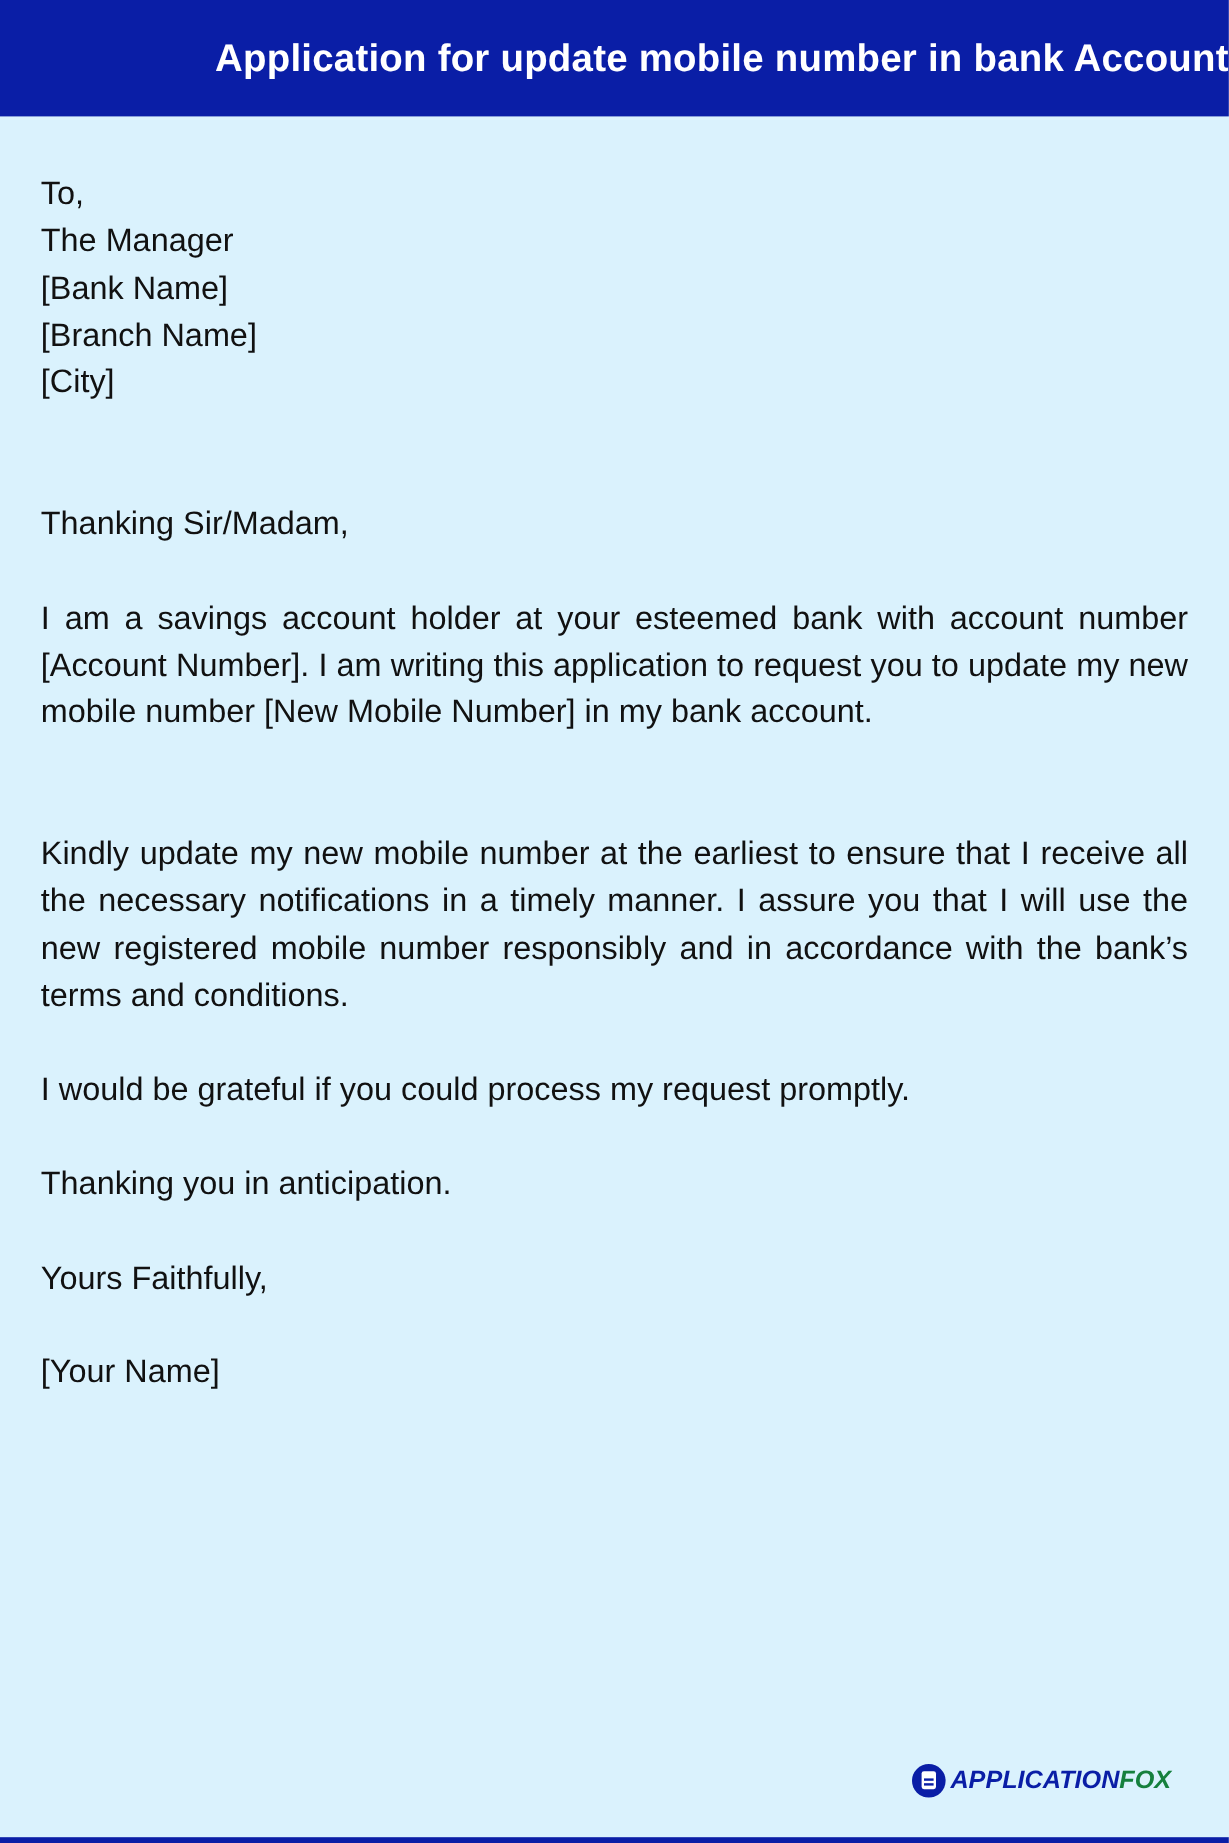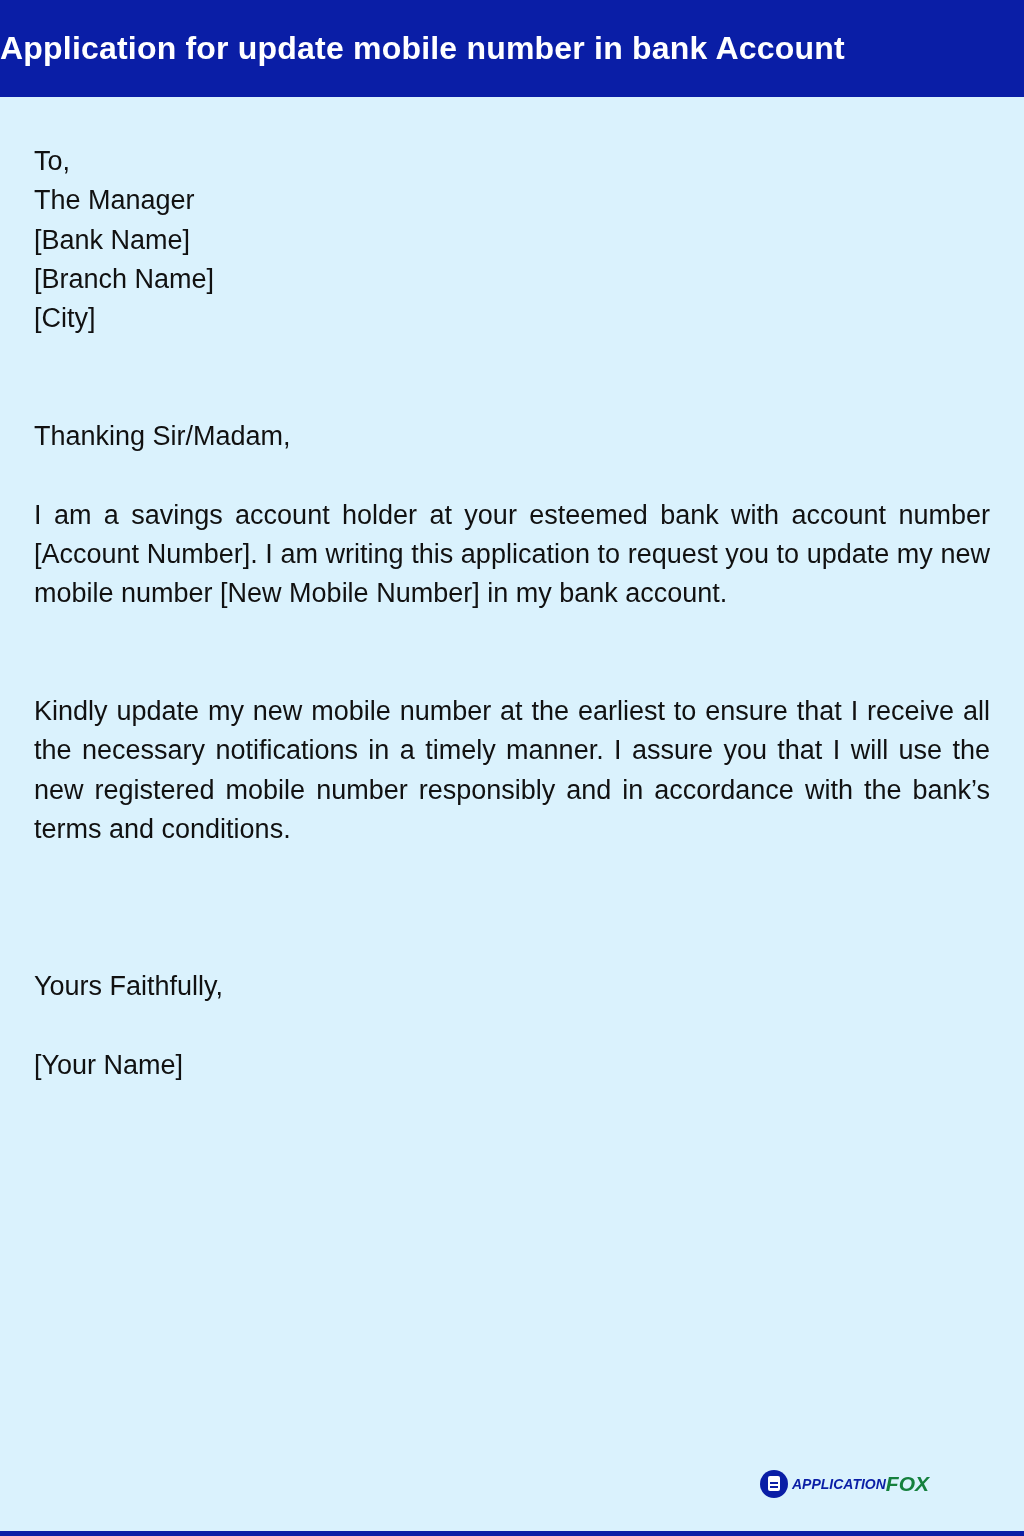--- a/index.html
+++ b/index.html
@@ -1,27 +1,27 @@
 <!DOCTYPE html>
 <html><head>
 <meta charset="utf-8">
 <style>
   html,body{margin:0;padding:0;}
   body{width:1024px;height:1536px;background:#daf2fd;position:relative;overflow:hidden;font-family:"Liberation Sans",sans-serif;color:#111;}
-  .header{position:absolute;left:0;top:0;width:1024px;height:97px;background:#0a1ea6;display:flex;align-items:center;justify-content:flex-start;}
+  .header{position:absolute;left:0;top:0;width:1024px;height:97px;background:#0a1ea6;display:flex;align-items:center;justify-content:flex-end;}
   .header h1{margin:0;color:#fff;font-family:"Liberation Sans",sans-serif;font-weight:bold;font-size:32px;letter-spacing:0.2px;}
   .body{position:absolute;left:34px;top:142px;width:956px;font-size:27px;line-height:39.3px;}
   .line{display:block;white-space:nowrap;}
   .para{text-align:justify;margin:0;}
   .gap{height:39.3px;}
   .logo{position:absolute;left:760px;top:1470px;display:flex;align-items:center;}
   .logo-icon{width:28px;height:28px;border-radius:50%;background:#0a1ea6;position:relative;margin-right:4px;}
   .logo-icon:before{content:"";position:absolute;left:8px;top:6px;width:12px;height:15px;background:#fff;border-radius:2px;}
   .logo-icon:after{content:"";position:absolute;left:10px;top:12px;width:8px;height:2px;background:#0a1ea6;box-shadow:0 4px 0 #0a1ea6;}
-  .logo-a{font-weight:bold;font-style:italic;font-size:14px;color:#0a1ea6;}
+  .logo-a{font-weight:bold;font-style:italic;font-size:21px;color:#0a1ea6;}
   .logo-b{font-weight:bold;font-style:italic;font-size:21px;color:#15803d;}
   .footer-bar{position:absolute;left:0;bottom:0;width:1024px;height:5px;background:#0a1ea6;}
 </style>
 </head>
 <body>
 
 <div class="header">
   <h1>Application for update mobile number in bank Account</h1>
 </div>
 
@@ -35,21 +35,23 @@
   </div>
   <div class="gap"></div>
   <div class="gap"></div>
   <p class="para">Thanking Sir/Madam,</p>
   <div class="gap"></div>
   <p class="para">I am a savings account holder at your esteemed bank with account number [Account Number]. I am writing this application to request you to update my new mobile number [New Mobile Number] in my bank account.</p>
   <div class="gap"></div>
   <div class="gap"></div>
   <p class="para">Kindly update my new mobile number at the earliest to ensure that I receive all the necessary notifications in a timely manner. I assure you that I will use the new registered mobile number responsibly and in accordance with the bank’s terms and conditions.</p>
   <div class="gap"></div>
+  <p class="para">I would be grateful if you could process my request promptly.</p>
   <div class="gap"></div>
+  <p class="para">Thanking you in anticipation.</p>
   <div class="gap"></div>
   <p class="para">Yours Faithfully,</p>
   <div class="gap"></div>
   <span class="line">[Your Name]</span>
 </div>
 
 <div class="logo">
   <span class="logo-icon"></span>
   <span class="logo-a">APPLICATION</span>
   <span class="logo-b">FOX</span>

